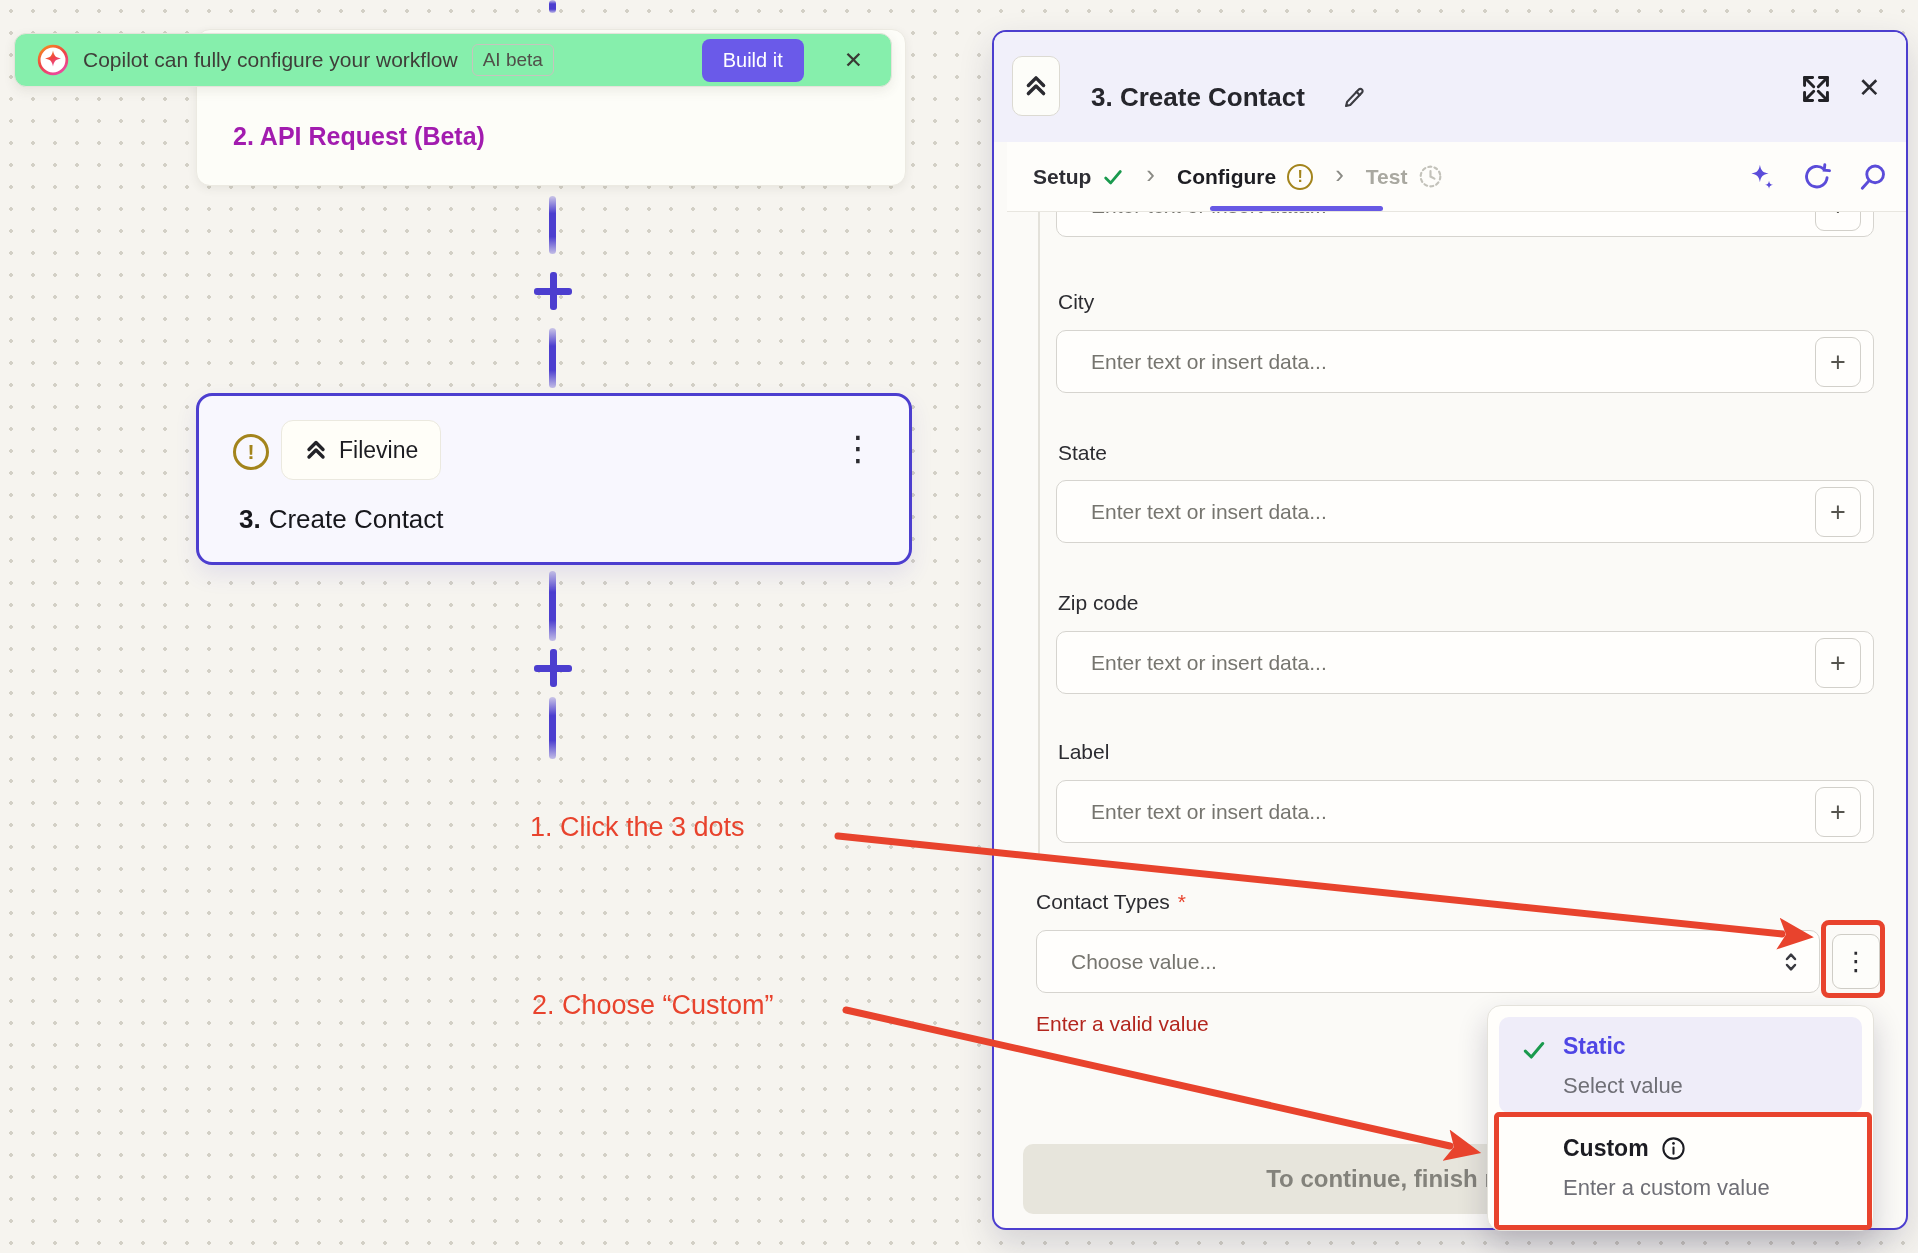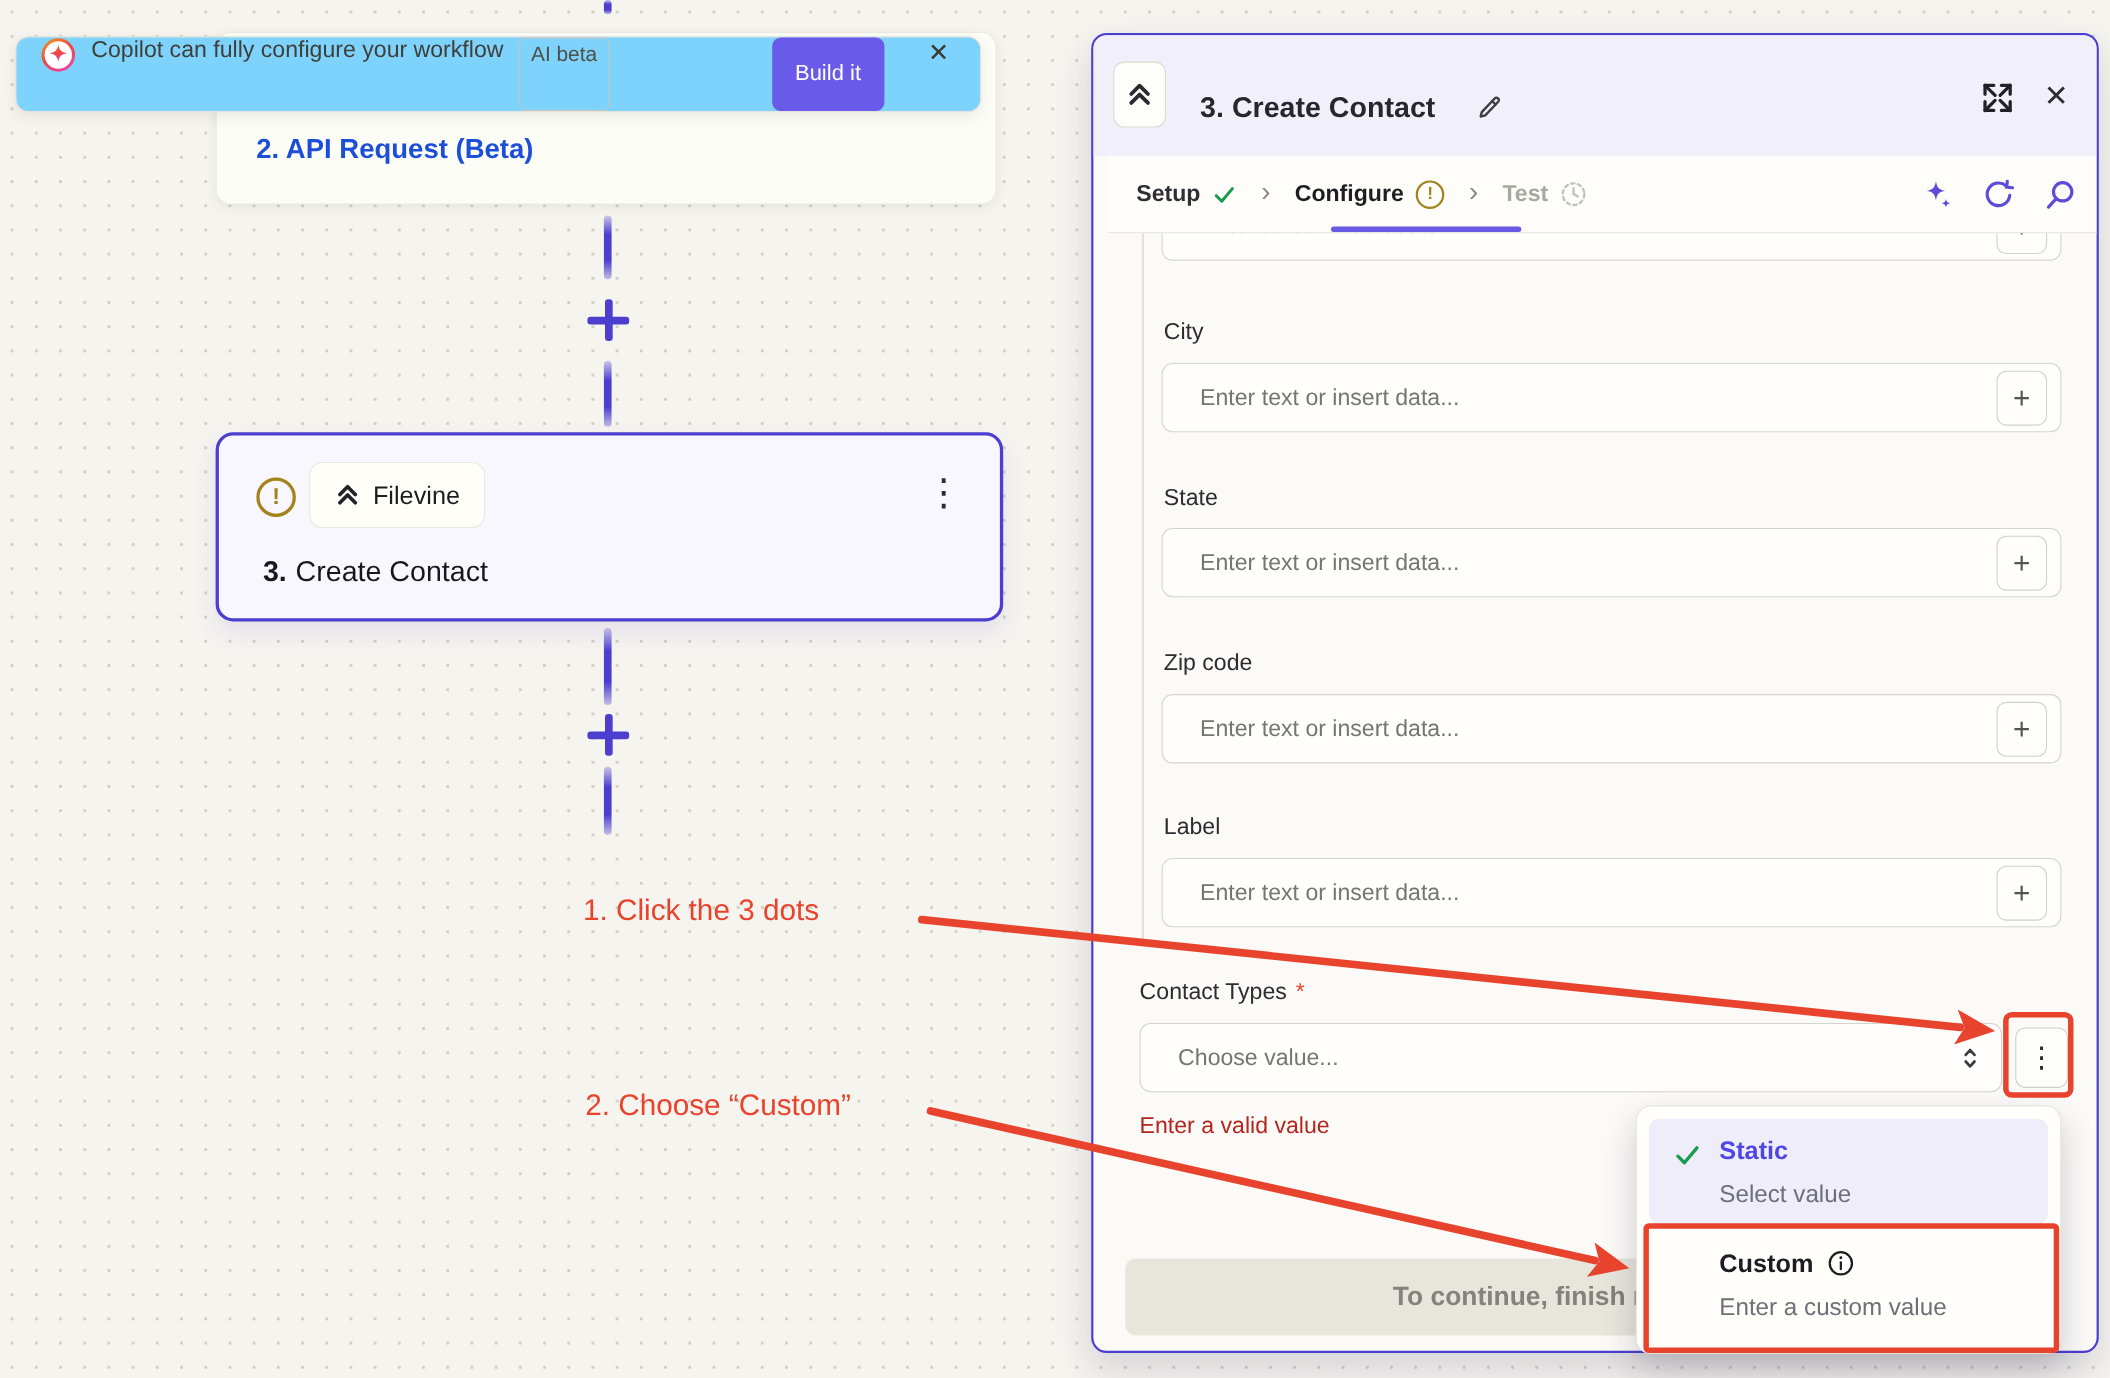--- a/index.html
+++ b/index.html
@@ -15,34 +15,34 @@
 
   
   .dash { position:absolute; width:7px; border-radius:4px;
     background:linear-gradient(180deg, rgba(77,63,208,.25), #4c3ecf 30%, #4c3ecf 70%, rgba(77,63,208,.3)); }
   .plus { position:absolute; width:38px; height:38px; }
   .plus::before, .plus::after { content:""; position:absolute; background:#4c3ecf; border-radius:3px; }
   .plus::before { left:0; top:15.5px; width:38px; height:7px; }
   .plus::after  { left:15.5px; top:0; width:7px; height:38px; }
 
   
-  .banner { left:14px; top:33px; width:878px; height:69px; background:#7dd3fc;
+  .banner { left:14px; top:33px; width:878px; height:54px; background:#86efac;
     border:1.5px solid #e5e3db; border-radius:12px; box-shadow:0 4px 12px rgba(70,65,45,.09);
-    display:flex; padding:0 20px 0 22px; gap:14px; z-index:30; }
+    display:flex; align-items:center; padding:0 20px 0 22px; gap:14px; z-index:30; }
   .banner-text { font-size:21px; color:#3f3e39; }
   .ai-badge { border:1.5px solid #c6c4bd; border-radius:6px; padding:4px 10px; font-size:19px; color:#504f49; }
   .build-btn { margin-left:auto; background:#6a5ae9; color:#fff; font-weight:normal; font-size:20px;
     padding:10px 21px; border-radius:8px; border:none; cursor:pointer; }
   .banner-x { font-size:23px; color:#393934; margin-left:26px; margin-right:8px; cursor:pointer; }
 
   
   .api-card { left:196px; top:29px; width:710px; height:157px; background:#fdfdf8;
     border:1px solid #eceadféde; border:1px solid #eceae2; border-radius:14px;
     box-shadow:0 3px 10px rgba(60,60,50,.08); z-index:10; }
-  .api-title { position:absolute; left:36px; top:92px; font-size:25px; font-weight:bold; color:#1d4ed8; }
+  .api-title { position:absolute; left:36px; top:92px; font-size:25px; font-weight:bold; color:#a21caf; }
 
   .fv-card { left:196px; top:393px; width:716px; height:172px; background:#f8f7fe;
     border:3px solid #4c3ecf; border-radius:16px; box-shadow:0 10px 22px rgba(70,60,200,.10); z-index:10; }
   .warn-circle { position:absolute; width:36px; height:36px; border:3.5px solid #a3841c; border-radius:50%;
     color:#a3841c; font-weight:bold; display:flex; align-items:center; justify-content:center; font-size:21px; }
   .fv-pill { position:absolute; left:82px; top:24px; height:60px; padding:0 22px; background:#fffef8;
     border:1.5px solid #ebe9df; border-radius:12px; display:flex; align-items:center; gap:11px; }
   .fv-pill-label { font-size:23px; font-weight:normal; color:#1c1c21; }
   .fv-dots { position:absolute; right:34px; top:34px; font-size:34px; color:#2b2b30; line-height:36px; cursor:pointer; }
   .fv-title { position:absolute; left:40px; top:108px; font-size:26px; color:#17171c; }

